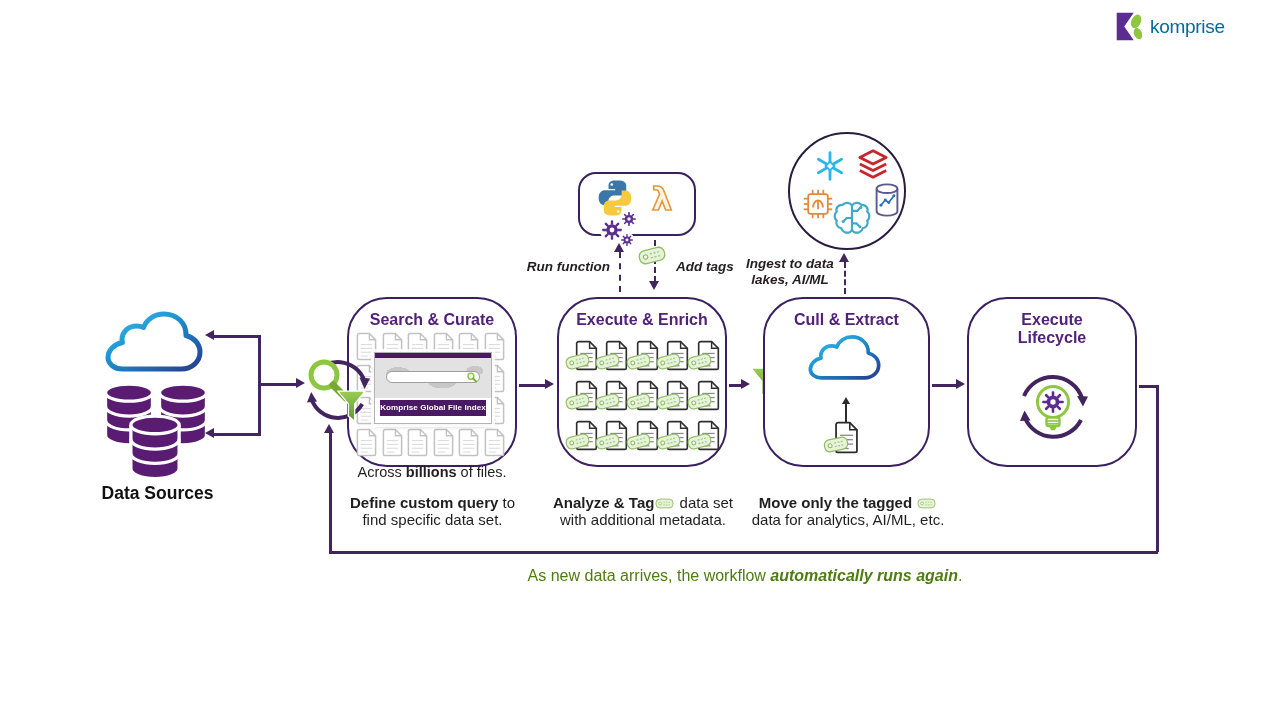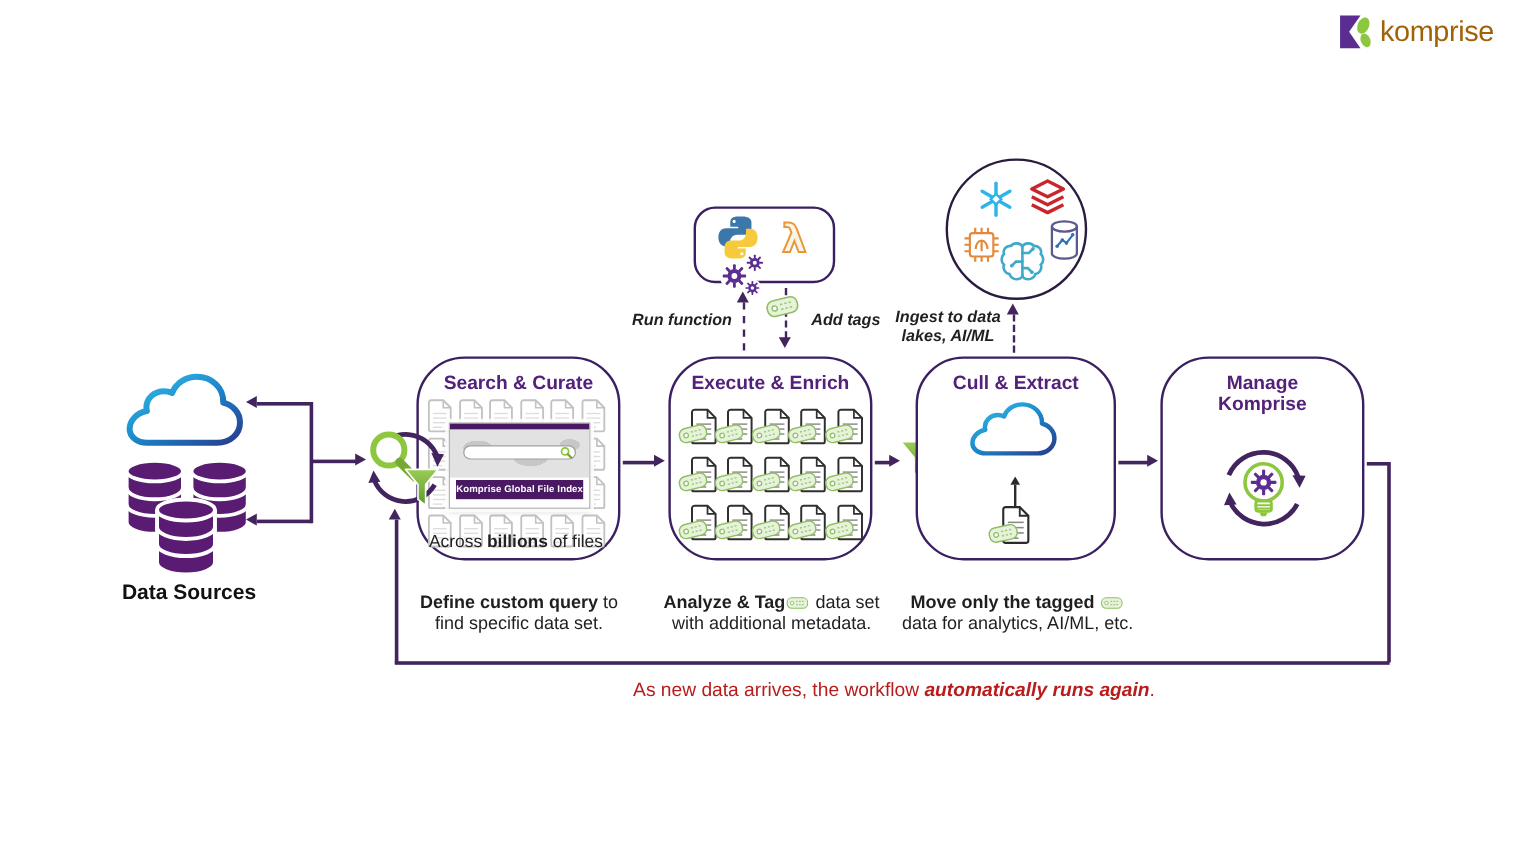--- a/index.html
+++ b/index.html
@@ -16,29 +16,29 @@
   .vdash { position:absolute; width:0; border-left:2px dashed #42245E; }
   .tri { position:absolute; width:0; height:0; }
   .tri.r { border-top:5.5px solid transparent; border-bottom:5.5px solid transparent; border-left:9.5px solid #42245E; }
   .tri.l { border-top:5.5px solid transparent; border-bottom:5.5px solid transparent; border-right:9.5px solid #42245E; }
   .tri.u { border-left:5.5px solid transparent; border-right:5.5px solid transparent; border-bottom:9.5px solid #42245E; }
   .tri.d { border-left:5.5px solid transparent; border-right:5.5px solid transparent; border-top:9.5px solid #42245E; }
   .tri.u.sm { border-left:4px solid transparent; border-right:4px solid transparent; border-bottom:7px solid #2b2b2b; }
 
   
   .logo { position:absolute; left:1112px; top:10px; display:flex; align-items:center; }
-  .logo-text { font-size:24px; color:#a16207; letter-spacing:-0.3px; margin-left:4px; }
+  .logo-text { font-size:19px; color:#0369a1; letter-spacing:-0.3px; margin-left:4px; }
 
   
   .stage { position:absolute; top:297px; height:170px; background:#fff;
     border:2px solid #3A2061; border-radius:40px; box-sizing:border-box; }
   .stage-title { position:absolute; top:12px; left:0; right:0; text-align:center;
     font-weight:bold; font-size:16px; color:#53217B; line-height:1.1; }
   .stage-title .narrow { display:block; width:110px; margin:0 auto; }
-  .stage-note { position:absolute; bottom:6px; left:0; right:0; text-align:center; font-size:14.5px; color:#231F20; }
+  .stage-note { position:absolute; bottom:6px; left:0; right:0; text-align:center; font-size:14.5px; color:#231F20;margin-top:20px; }
   .b { font-weight:bold; }
 
   
   .doc-grid { position:absolute; display:flex; flex-wrap:wrap; }
   .cell1 { width:25.6px; height:32px; }
   .doc-unit { position:relative; width:30.4px; height:40px; }
   .doc-unit .doc { position:absolute; left:4px; top:1px; }
   .doc-unit .tag { position:absolute; left:-5px; top:15px; transform:rotate(-14deg); }
 
   
@@ -53,21 +53,21 @@
   .win-search { position:absolute; left:11px; right:11px; top:13px; height:12px; background:#fff;
     border:1.5px solid #9f9f9f; border-radius:6px; box-sizing:border-box; }
   .win-search svg { position:absolute; right:1px; top:0px; }
   .win-banner { height:16px; margin:2px 5px 0 5px; background:#4A1963; color:#fff;
     font-size:8px; font-weight:bold; text-align:center; line-height:16px; letter-spacing:.1px; }
 
   
   .caption { position:absolute; top:494px; text-align:center; font-size:15px; line-height:1.16; color:#1F1F1F; }
   .caption svg { vertical-align:-1px; margin:0 1px; }
   .conn-label { position:absolute; font-size:13.5px; font-weight:bold; color:#231F20;font-style:italic; }
-  .footer { position:absolute; left:420px; top:567px; width:650px; text-align:center; font-size:16px; color:#b91c1c; }
+  .footer { position:absolute; left:420px; top:567px; width:650px; text-align:center; font-size:16px; color:#4d7c0f; }
   .footer .em { font-weight:bold; font-style:italic; }
 
   .pybox { position:absolute; left:578px; top:172px; width:118px; height:64px; background:#fff;
     border:2px solid #3A2061; border-radius:18px; box-sizing:border-box; }
   .eco-circle { position:absolute; left:788px; top:132px; width:118px; height:118px;
     border:2px solid #2A1C3F; border-radius:50%; background:#fff; box-sizing:border-box; }
 
   .ds-label { position:absolute; left:90px; top:483px; width:135px; text-align:center;
     font-size:17.5px; font-weight:bold; color:#111; }
 </style>
@@ -509,21 +509,21 @@
   <div class="tri u sm" style="left:842px;top:397px"></div>
   <svg class="abs" style="left:833px;top:421px" width="27" height="33">
       <use href="#sym-doc" style="color:#2b2b2b"></use>
     </svg>
   <svg class="abs" style="left:823px;top:437px;transform:rotate(-12deg)" width="26" height="15">
       <use href="#sym-tag"></use>
     </svg>
 
   <div class="stage" style="left:967px;width:170px">
     <div class="stage-title">
-        <span class="narrow">Manage Komprise</span>
+        <span class="narrow">Execute Lifecycle</span>
       </div>
   </div>
   <svg class="abs" style="left:1013px;top:368px" width="80" height="80" viewBox="0 0 80 80">
     <path d="M11 28 A31 31 0 0 1 69 30" fill="none" stroke="#42245E" stroke-width="4"></path>
     <polygon points="70,38.5 64,28 75,28.5" fill="#42245E"></polygon>
     <path d="M68 52 A31 31 0 0 1 12 50" fill="none" stroke="#42245E" stroke-width="4"></path>
     <polygon points="11.5,42.5 7,53 17.5,52.5" fill="#42245E"></polygon>
     <circle cx="40" cy="34" r="15.5" fill="#FDFEFB" stroke="#8DC63F" stroke-width="3"></circle>
     <rect x="33.5" y="49.5" width="13" height="8.5" rx="2" fill="#fff" stroke="#8DC63F" stroke-width="2.4"></rect>
     <line x1="34" y1="53" x2="46" y2="53" stroke="#8DC63F" stroke-width="1.6"></line>

